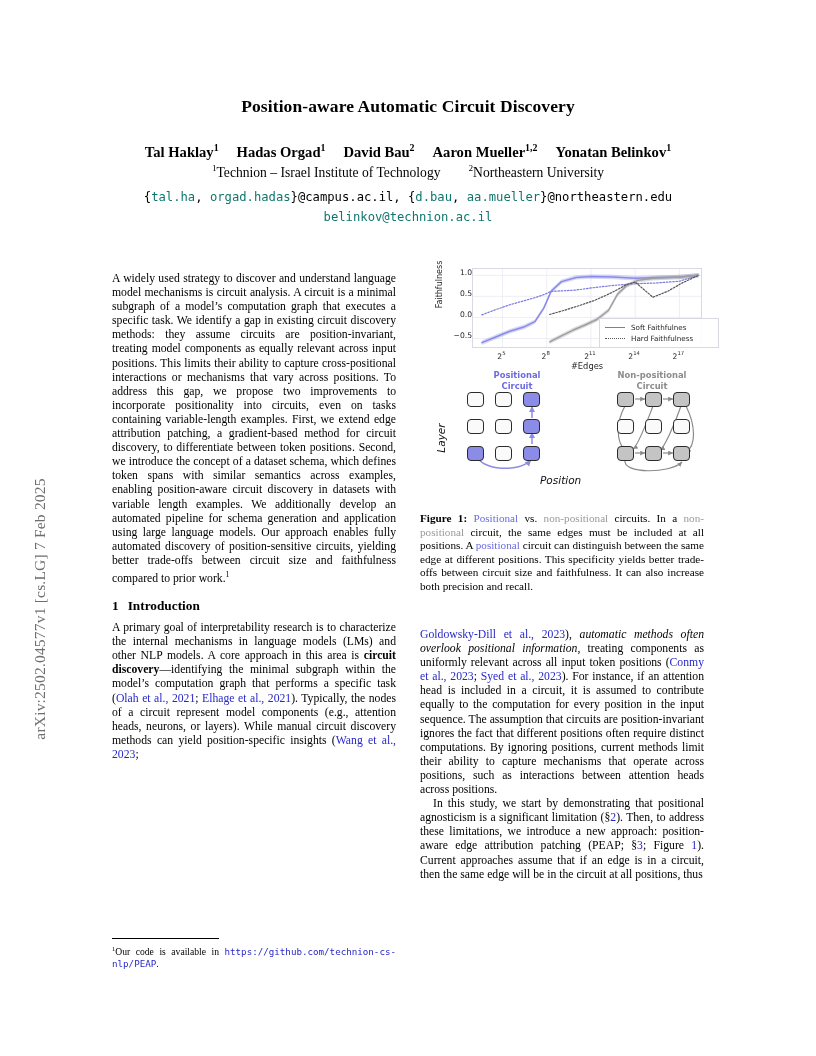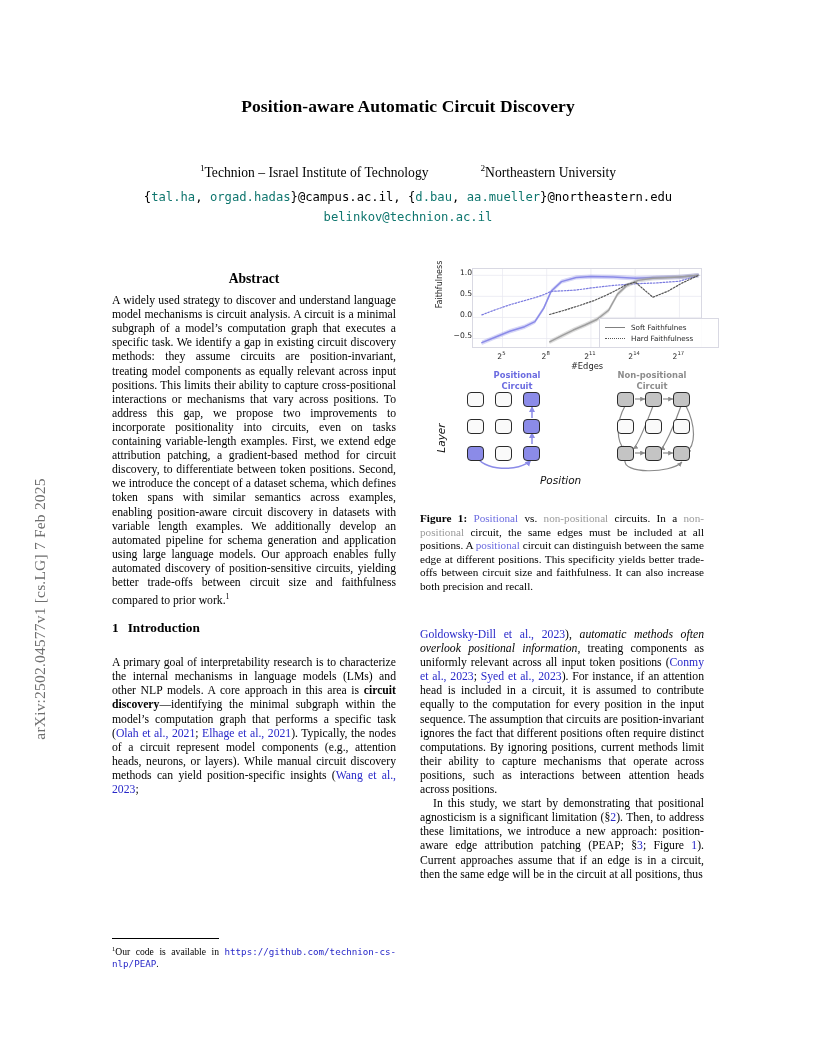--- a/index.html
+++ b/index.html
@@ -64,21 +64,21 @@
   #authors sup { font-weight: bold; }
 
   #affil {
     position: absolute;
     left: 96px;
     top: 163px;
     width: 624px;
     text-align: center;
     font-size: 13.6px;
   }
-  #affil .aff { margin: 0 26px; white-space: nowrap; }
+  #affil .aff { margin: 0 14px; white-space: nowrap; }
 
   #emails1, #emails2 {
     position: absolute;
     left: 96px;
     width: 624px;
     text-align: center;
     font-family: "DejaVu Sans Mono", monospace;
     font-size: 12.2px;
   }
   #emails1 { top: 190px; }
@@ -98,21 +98,21 @@
 
   .sec-title-centered {
     text-align: center;
     font-weight: bold;
     font-size: 13.6px;
     margin: 0 0 8px 0;
   }
   .sec-heading {
     font-weight: bold;
     font-size: 13.3px;
-    margin: 13px 0 21px 0;
+    margin: 13px 0 8px 0;
     text-align: left;
   }
   .sec-heading .num { margin-right: 9px; }
 
   p.body { margin: 0 0 0 0; text-indent: 0; }
   p.body + p.body { text-indent: 13px; }
 
   .cite { color: #2727c8; }
   .it { font-style: italic; }
   .bd { font-weight: bold; }
@@ -279,29 +279,29 @@
 </style>
 </head>
 <body>
 
 <div id="arxiv-stamp">arXiv:2502.04577v1  [cs.LG]  7 Feb 2025</div>
 
 <div id="page">
 
   <div id="title">Position-aware Automatic Circuit Discovery</div>
 
+  <div id="authors"><span class="auth">Tal Haklay<sup>1</sup></span><span class="auth">Hadas Orgad<sup>1</sup></span><span class="auth">David Bau<sup>2</sup></span><span class="auth">Aaron Mueller<sup>1,2</sup></span><span class="auth">Yonatan Belinkov<sup>1</sup></span></div>
   <div id="affil"><span class="aff"><sup>1</sup>Technion – Israel Institute of Technology</span><span class="aff"><sup>2</sup>Northeastern University</span></div>
 
   <div id="emails1"><span>{</span><span class="mail-blue">tal.ha</span><span>, </span><span class="mail-blue">orgad.hadas</span><span>}@campus.ac.il, {</span><span class="mail-blue">d.bau</span><span>, </span><span class="mail-blue">aa.mueller</span><span>}@northeastern.edu</span></div>
   <div id="emails2">
     <span class="mail-blue">belinkov@technion.ac.il</span>
   </div>
 
   <div class="col" id="col-left">
-    <div class="sec-title-centered">Abstract</div>
     <p class="body"><span>A widely used strategy to discover and understand language model mechanisms is circuit analysis. A circuit is a minimal subgraph of a model’s computation graph that executes a specific task. We identify a gap in existing circuit discovery methods: they assume circuits are position-invariant, treating model components as equally relevant across input positions. This limits their ability to capture cross-positional interactions or mechanisms that vary across positions. To address this gap, we propose two improvements to incorporate positionality into circuits, even on tasks containing variable-length examples. First, we extend edge attribution patching, a gradient-based method for circuit discovery, to differentiate between token positions. Second, we introduce the concept of a dataset schema, which defines token spans with similar semantics across examples, enabling position-aware circuit discovery in datasets with variable length examples. We additionally develop an automated pipeline for schema generation and application using large language models. Our approach enables fully automated discovery of position-sensitive circuits, yielding better trade-offs between circuit size and faithfulness compared to prior work.</span><sup>1</sup></p>
 
     <div class="sec-heading">
       <span class="num">1</span><span>Introduction</span>
     </div>
     <p class="body"><span>A primary goal of interpretability research is to characterize the internal mechanisms in language models (LMs) and other NLP models. A core approach in this area is </span><span class="bd">circuit discovery</span><span>—identifying the minimal subgraph within the model’s computation graph that performs a specific task (</span><span class="cite">Olah et al., 2021</span><span>; </span><span class="cite">Elhage et al., 2021</span><span>). Typically, the nodes of a circuit represent model components (e.g., attention heads, neurons, or layers). While manual circuit discovery methods can yield position-specific insights (</span><span class="cite">Wang et al., 2023</span><span>; </span></p>
   </div>
 
   <div id="footnote">
     <div class="rule"></div>

